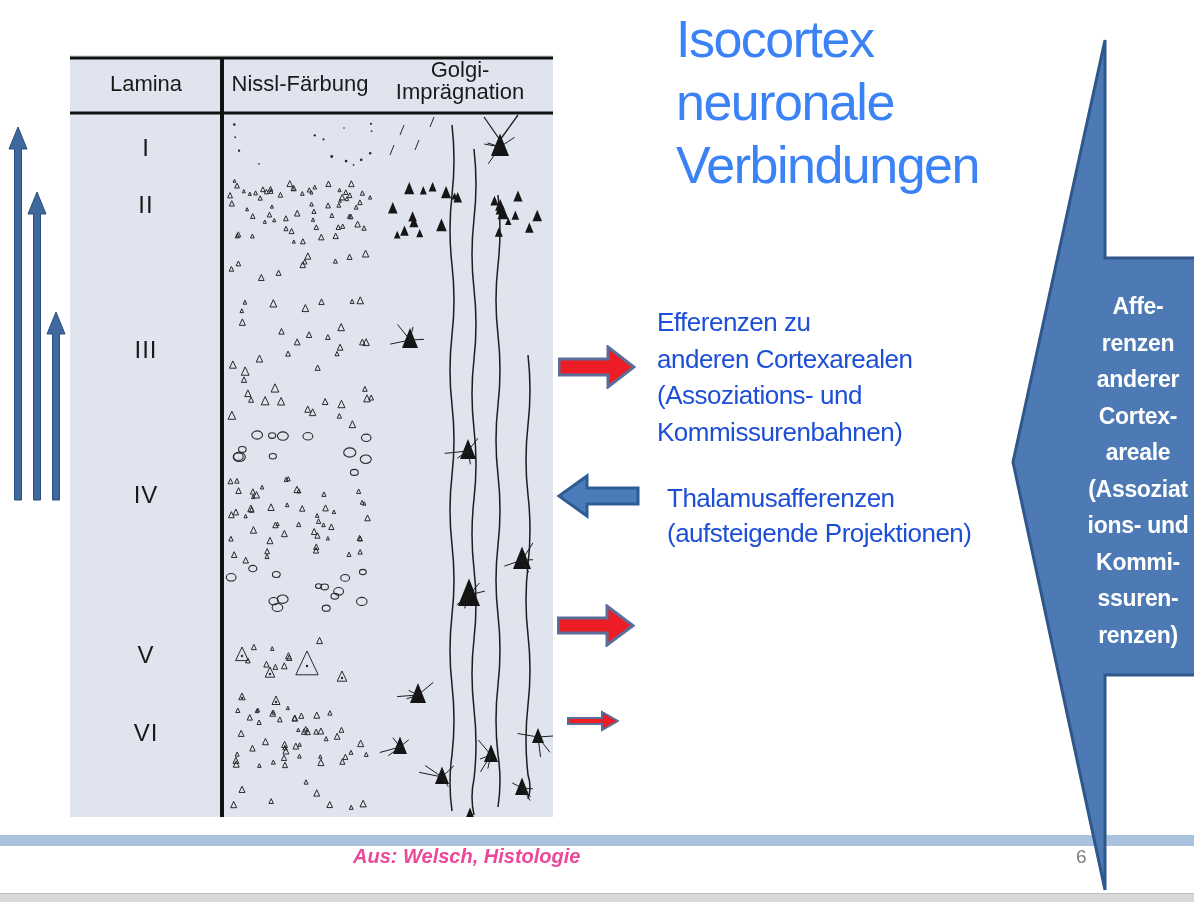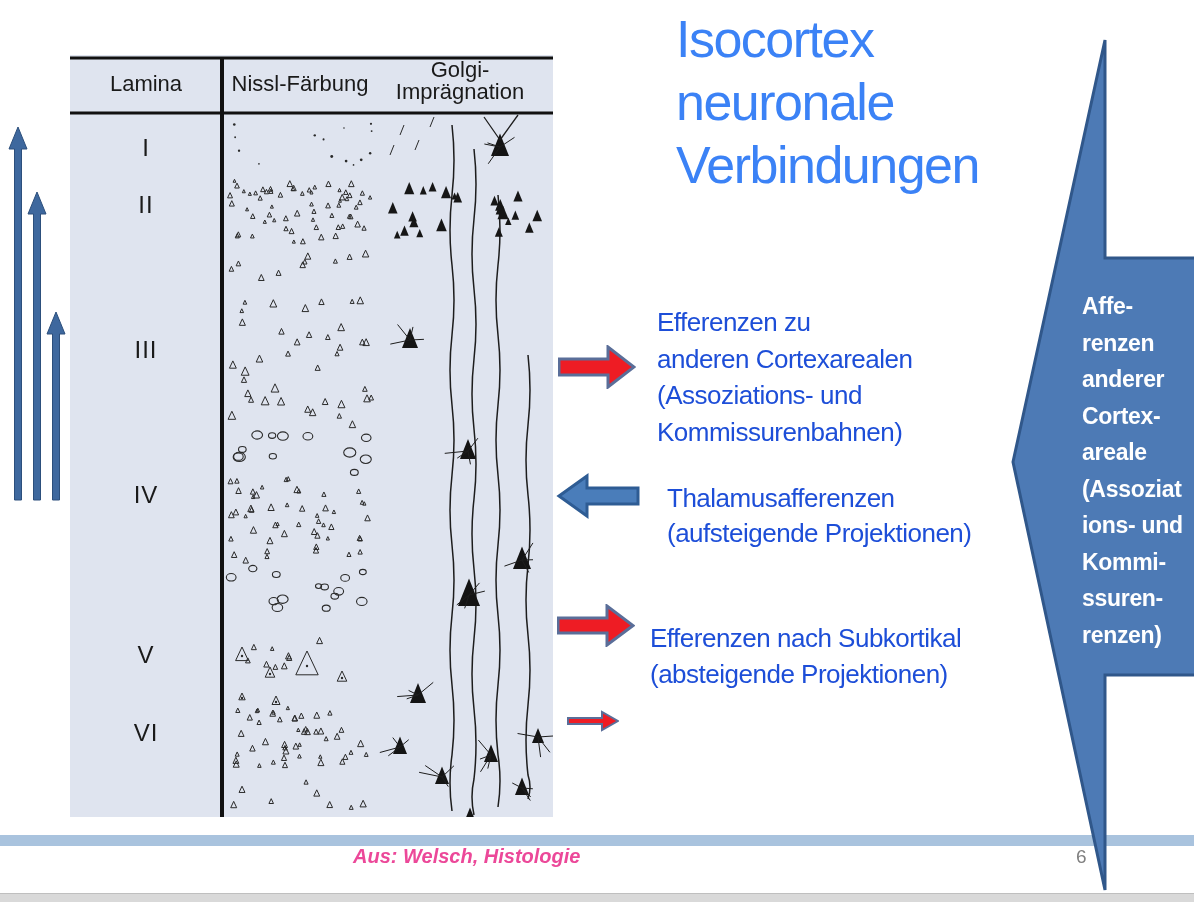--- a/index.html
+++ b/index.html
@@ -8,21 +8,21 @@
   .abs{position:absolute;}
   
   .figure{left:70px;top:55px;width:483px;height:586px;}
   
   .title{left:676px;top:8px;width:380px;color:#3b82f6;font-size:52px;
          line-height:63px;letter-spacing:-1.5px;font-weight:400;}
   
   .ann-text{color:#1d4ed8;font-size:26px;letter-spacing:-0.5px;white-space:nowrap;}
   .ann-text div{display:block;}
   
-  .big-arrow-text{left:1082px;top:288px;width:112px;color:#ffffff;
+  .big-arrow-text{left:1082px;top:288px;width:112px;text-align:center;color:#ffffff;
                   font-weight:bold;font-size:23px;line-height:36.5px;letter-spacing:-0.3px;}
   
   .footer-bar{left:0;top:835px;width:1194px;height:11px;background:#a9c3de;}
   .caption{left:353px;top:845px;font-size:20px;font-style:italic;font-weight:600;color:#ec4899;}
   .pagenum{left:1076px;top:846px;font-size:19px;color:#808080;}
   .bottom-strip{left:0;top:893px;width:1194px;height:9px;background:#d9d9d9;border-top:1px solid #bfbfbf;}
   svg{display:block;}
   .fig-header{font-size:22px;fill:#1a1a1a;}
   .layer-num{font-size:24px;fill:#1a1a1a;letter-spacing:1px;}
 </style>
@@ -450,24 +450,20 @@
     <polygon points="82,15 31,15 31,3 3,23 31,43 31,31 82,31" fill="#4a7dba" stroke="#2e5c94" stroke-width="3" stroke-linejoin="miter"></polygon>
   </svg>
   <div class="abs ann-text" style="left:667px;top:481px;line-height:35px">
     <div>Thalamusafferenzen</div>
     <div>(aufsteigende Projektionen)</div>
   </div>
 
   <svg class="abs" style="left:557px;top:604px" width="78" height="43" viewBox="0 0 78 43">
     <polygon points="1,14 50,14 50,2 76,21.5 50,41 50,29 1,29" fill="#ee1c24" stroke="#5a6e99" stroke-width="3" stroke-linejoin="miter"></polygon>
   </svg>
-  <div class="abs ann-text" style="left:650px;top:621px;line-height:35.5px">
-    <div>Efferenzen nach Subkortikal</div>
-    <div>(absteigende Projektionen)</div>
-  </div>
 
   <svg class="abs" style="left:567px;top:710px" width="52" height="22" viewBox="0 0 52 22">
     <polygon points="1,8 35,8 35,2 51,11 35,20 35,14 1,14" fill="#ee1c24" stroke="#5a6e99" stroke-width="2" stroke-linejoin="miter"></polygon>
   </svg>
 
   <svg class="abs" style="left:1005px;top:30px;z-index:5" width="189" height="872" viewBox="0 0 189 872">
     <polygon points="100,10 8,432 100,860 100,645 200,645 200,228 100,228" fill="#4d7ab5" stroke="#30578a" stroke-width="3" stroke-linejoin="miter"></polygon>
   </svg>
   <div class="abs big-arrow-text" style="z-index:6">
     <div>Affe-</div>

